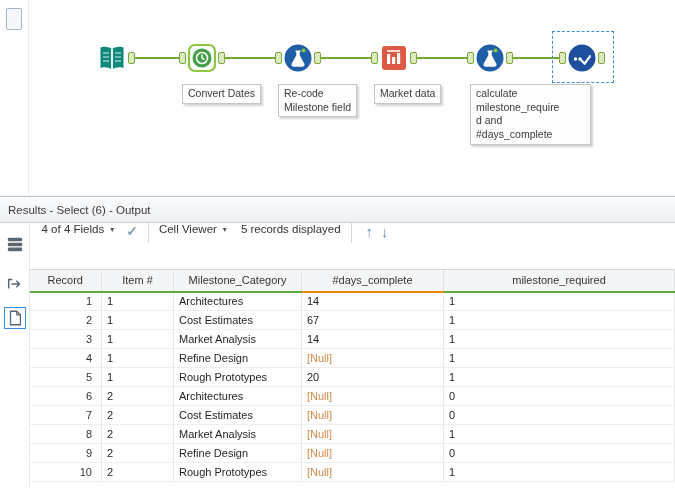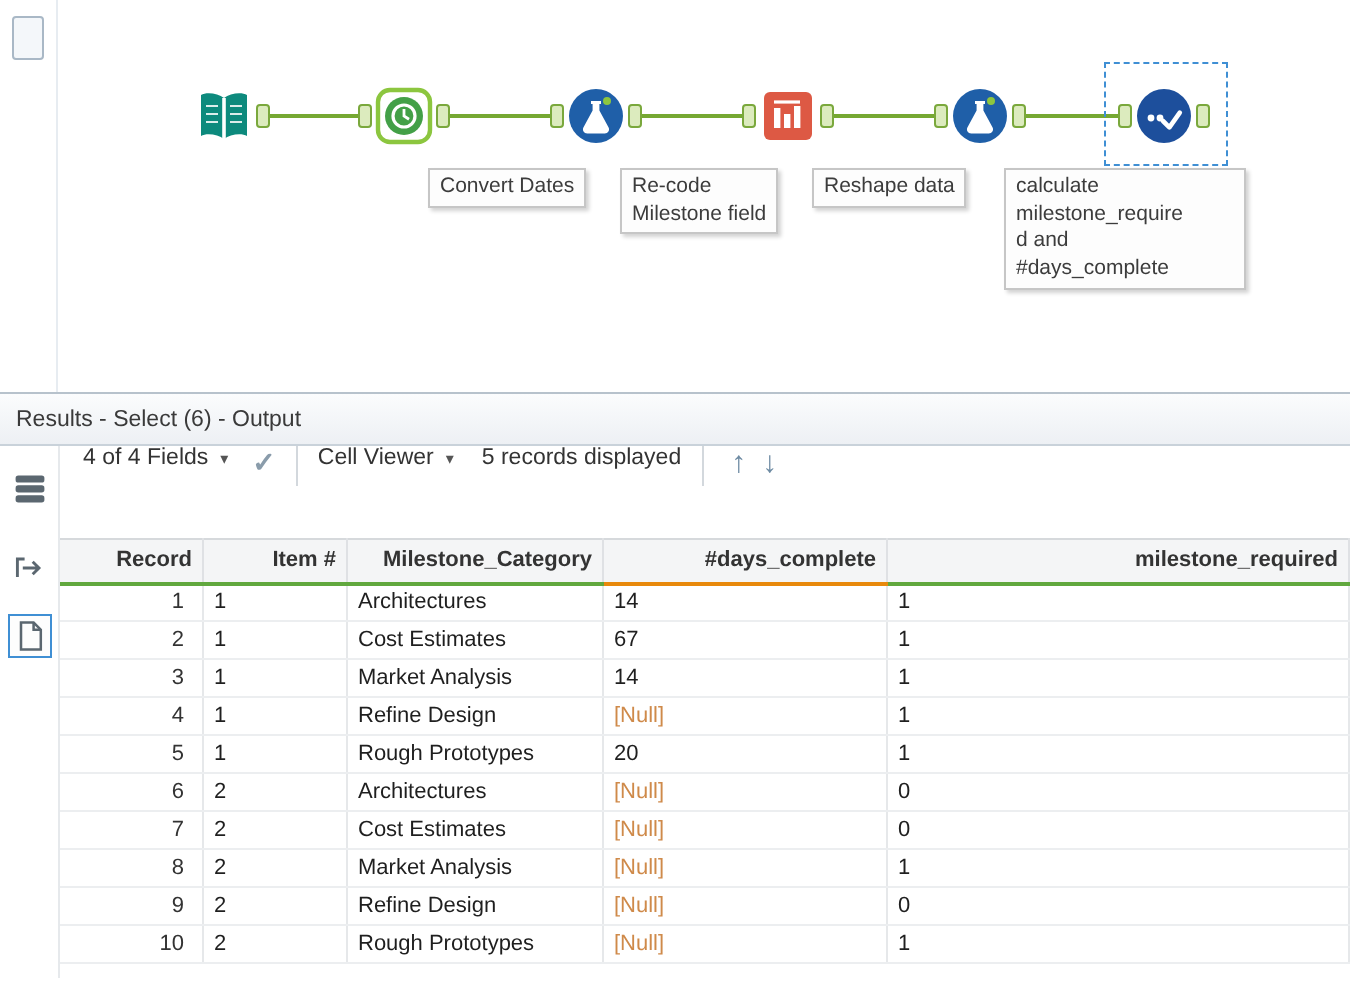--- a/index.html
+++ b/index.html
@@ -9,41 +9,41 @@
 
   
   .canvas { position:absolute; left:0; top:0; width:675px; height:206px; background:#fff; }
   .canvas-edge { position:absolute; left:28px; top:0; width:1px; height:206px; background:#e7ecf1; }
   .corner-box { position:absolute; left:6px; top:8px; width:16px; height:22px; border:1px solid #a9b8c6; border-radius:2px; background:#f4f7fa; }
   .tool { position:absolute; width:32px; height:32px; top:42px; }
   .anchor { position:absolute; width:7px; height:12px; top:52px; background:#dcebbe; border:1px solid #7aa83c; border-radius:2px; }
   .connector { position:absolute; height:2px; background:#76a832; top:57px; }
   .selection-box { position:absolute; left:552px; top:31px; width:62px; height:52px; border:1px dashed #3f8fd4; }
   .tool-label { position:absolute; background:#fdfdfd; border:1px solid #c6c6c6; box-shadow:1.5px 1.5px 2px rgba(0,0,0,.18);
-                font-size:10.5px; color:#3c3c3c; padding:2px 5px; white-space:pre-line; line-height:1.3;margin-left:32px; }
+                font-size:10.5px; color:#3c3c3c; padding:2px 5px; white-space:pre-line; line-height:1.3; }
 
   
   .results { position:absolute; left:0; top:196px; width:675px; height:293px; border-top:1px solid #b7c2cc; background:#fff; }
   .results-header { height:26px; background:linear-gradient(#fbfcfd,#edf0f4); border-bottom:1px solid #c9d2da;
                     font-size:11.5px; color:#3a3a3a; display:flex; align-items:center; padding-left:8px; }
   .results-body { position:absolute; top:26px; left:0; right:0; bottom:0; display:flex; }
   .left-strip { width:30px; position:relative; background:#fff; }
   .strip-icon { position:absolute; left:4px; width:22px; height:22px; display:flex; align-items:center; justify-content:center; }
   .strip-icon.selected { border:1px solid #3f8fd4; background:#fdfdfd; }
   .main { flex:1; position:relative; border-left:1px solid #e6e9ec; }
 
   .toolbar { height:46px; display:flex; align-items:flex-start; font-size:11.5px; color:#333; padding-left:12px; }
   .tb-item { display:flex; align-items:center; cursor:default; }
   .caret { font-size:8px; color:#555; margin-left:6px; }
   .tb-check { color:#8a9cab; font-size:14px; font-weight:bold; margin-left:12px; }
   .sep { width:1px; height:20px; background:#d3d8dd; margin:0 10px; }
   .arrow { color:#6e8ba3; font-size:15px; margin:0 4px; }
 
   table { border-collapse:collapse; width:645px; table-layout:fixed; font-size:11px; }
-  th { background:#f4f5f6; font-weight:bold; text-align:right; padding:3px 5px; color:#333;
+  th { background:#f4f5f6; font-weight:normal; text-align:center; padding:3px 5px; color:#333;
        border-top:1px solid #d6d9dc; border-right:1px solid #dfe1e4; height:22px; }
   th.u-green { border-bottom:2px solid #61a83e; }
   th.u-orange { border-bottom:2px solid #e8890c; }
   td { padding:2px 5px; height:19px; border-right:1px solid #e6e8ea; border-bottom:1px solid #eceef0; color:#1f1f1f; background:#fff; }
   td.rec { text-align:right; padding-right:9px; color:#333; }
   td.null { color:#cf8a4a; }
 </style>
 </head>
 <body>
 
@@ -121,21 +121,21 @@
         <circle cx="16" cy="16" r="13.5" fill="#1d4f9c"></circle>
         <circle cx="9.5" cy="17" r="1.7" fill="#fff"></circle>
         <circle cx="14" cy="17" r="1.7" fill="#fff"></circle>
         <path d="M15.5 18.5 l3.2 3.2 l5.2 -7.4" stroke="#fff" stroke-width="2.3" fill="none" stroke-linecap="round" stroke-linejoin="round"></path>
       </svg>
     </div>
 
     <div class="tool-label" style="left:182px;top:84px">Convert Dates</div>
     <div class="tool-label" style="left:278px;top:84px">Re-code
 Milestone field</div>
-    <div class="tool-label" style="left:374px;top:84px">Reshape data</div>
+    <div class="tool-label" style="left:374px;top:84px">Market data</div>
     <div class="tool-label" style="left:470px;top:84px;width:121px">calculate
 milestone_require
 d and
 #days_complete</div>
   </div>
 
   <div class="results">
     <div class="results-header">Results - Select (6) - Output</div>
 
     <div class="results-body">

